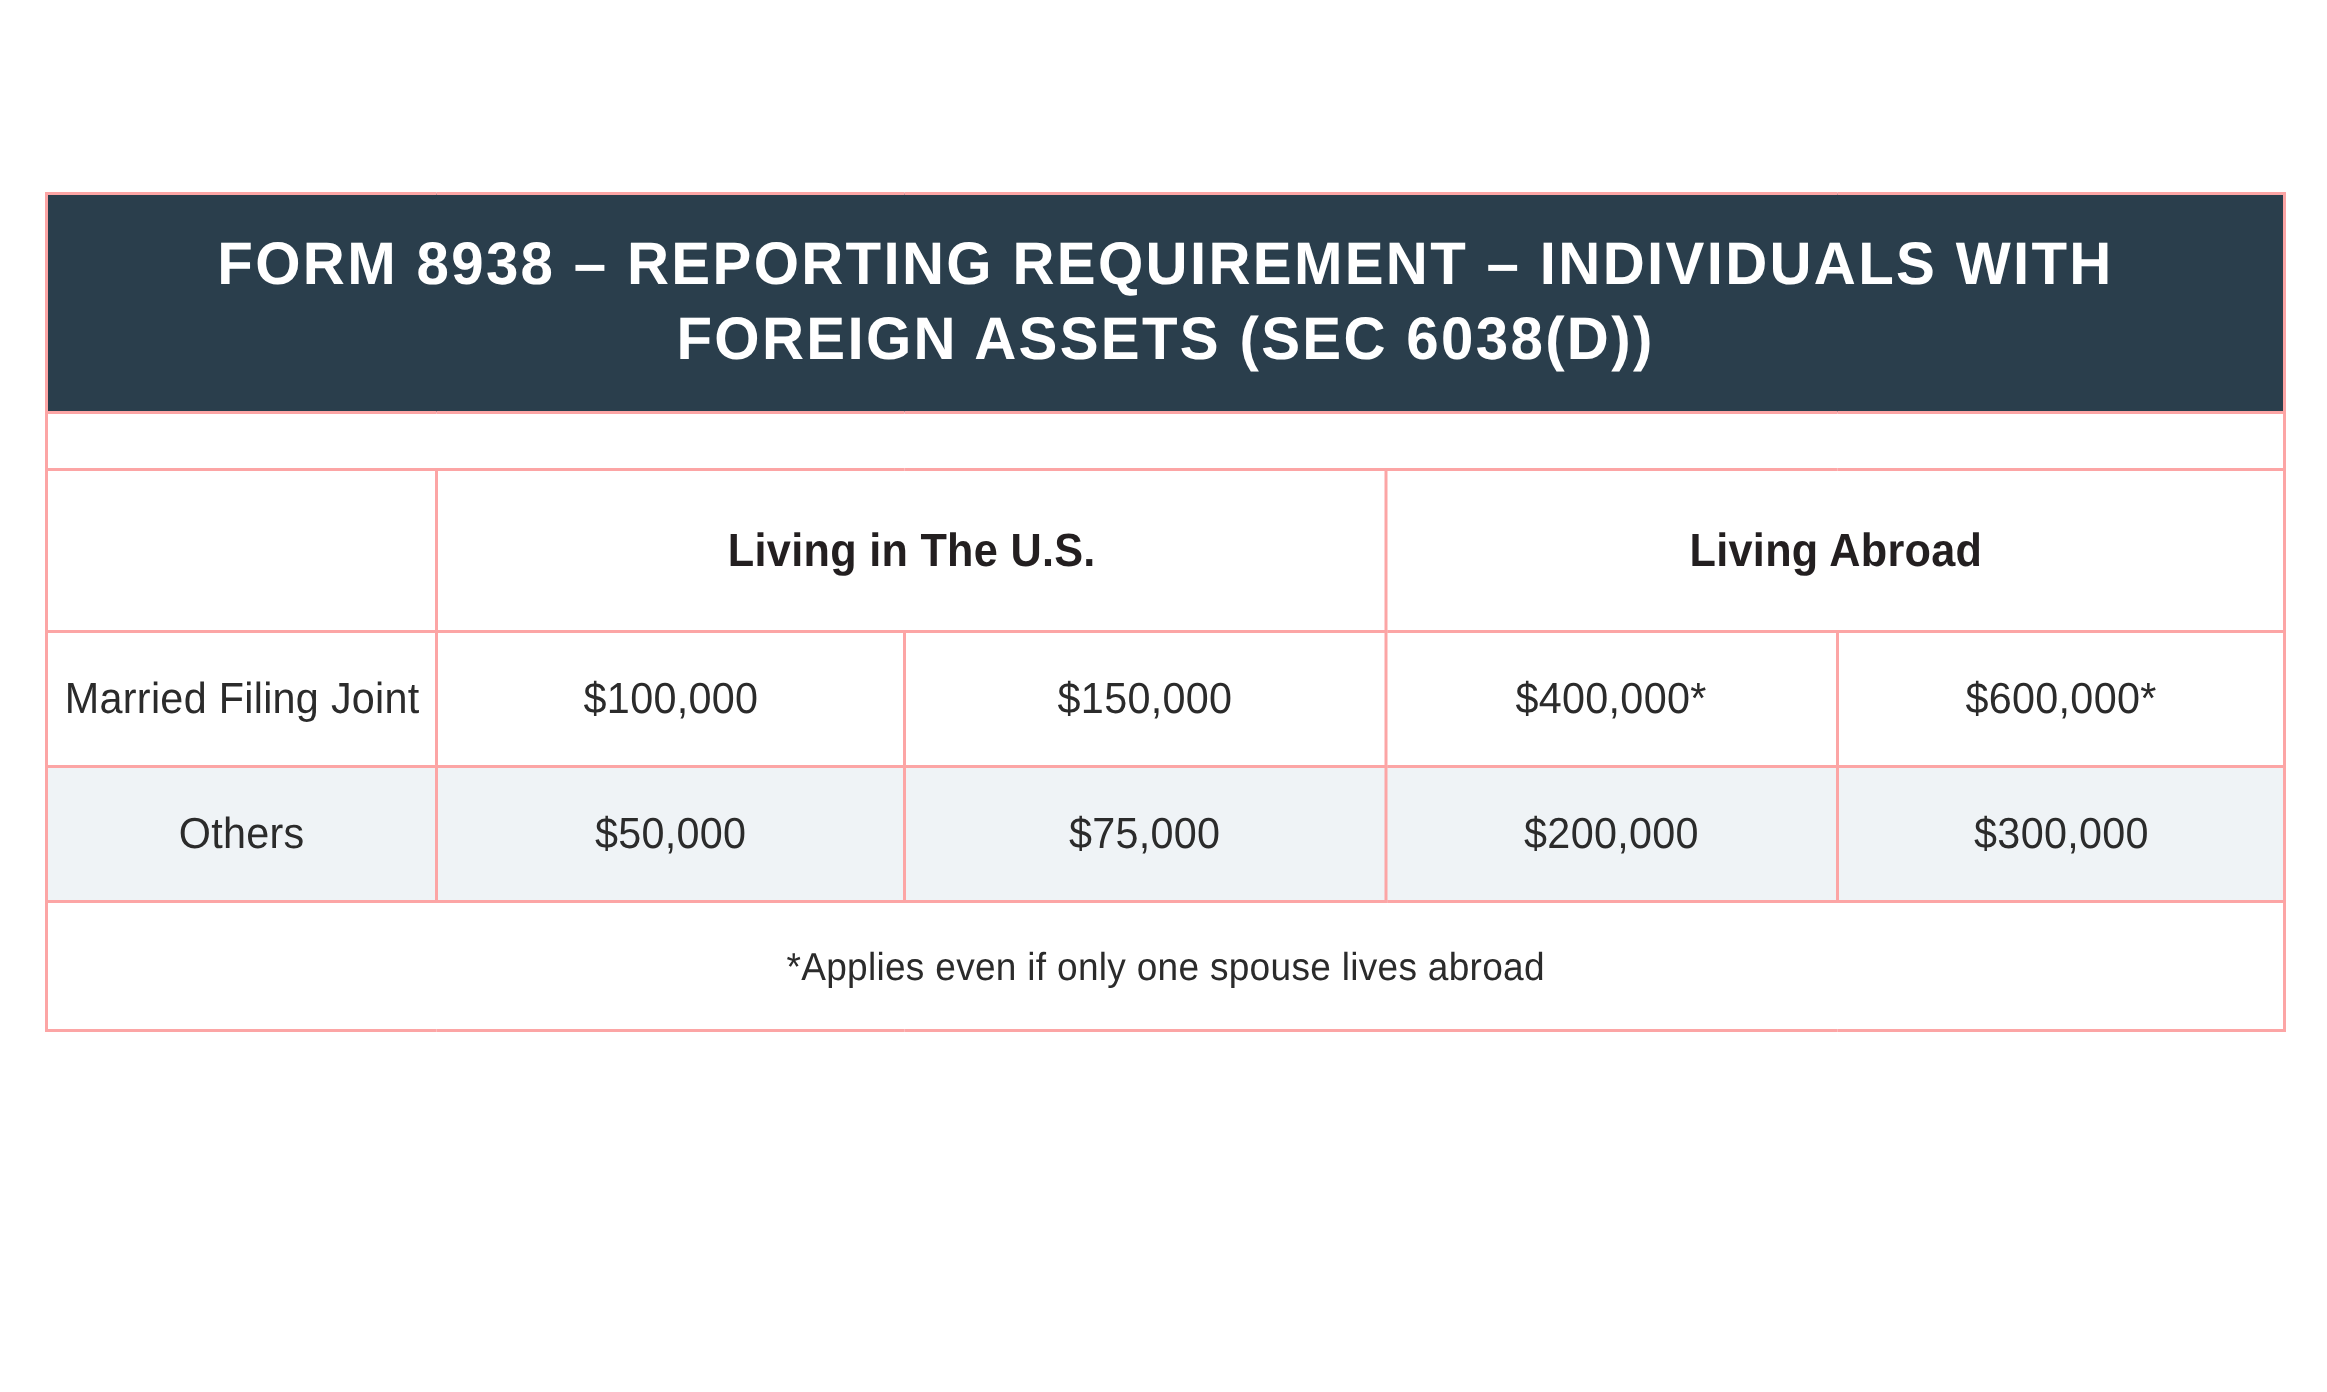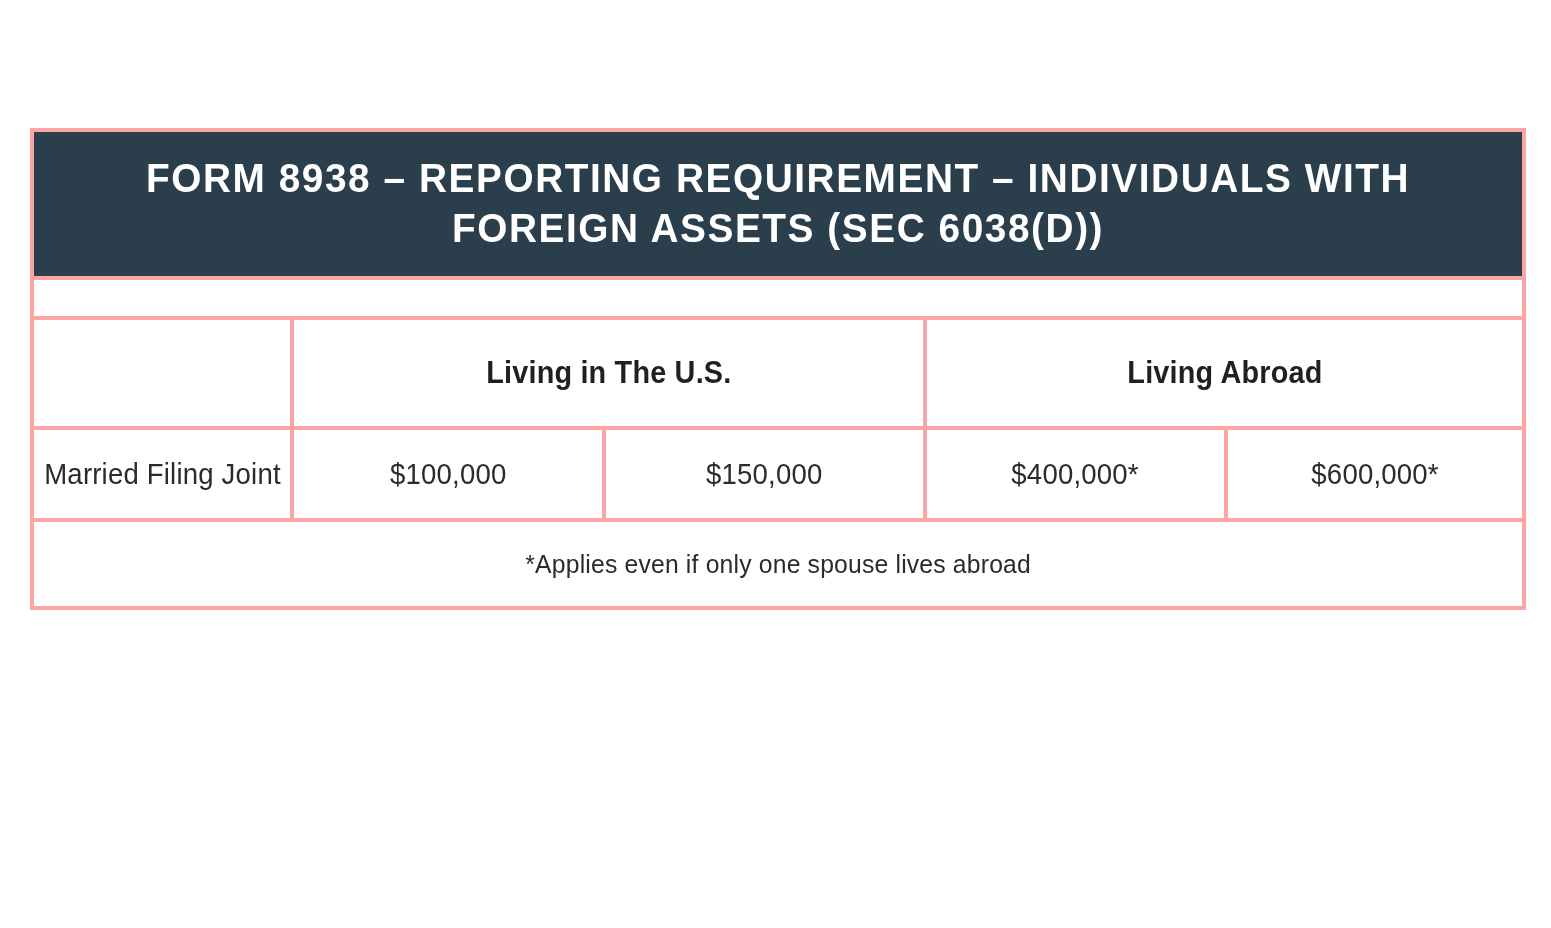--- a/index.html
+++ b/index.html
@@ -22,21 +22,21 @@
     width: 1492px;
   }
 
   table.req-table {
     width: 1492px;
     border-collapse: collapse;
     table-layout: fixed;
   }
 
   table.req-table td {
-    border: 4px solid #fca5a5;
+    border: 2px solid #fca5a5;
     padding: 0;
     vertical-align: middle;
     text-align: center;
   }
 
   
   td.title-cell {
     background: #2a3e4c;
     border: 2px solid #ccd5dd;
     height: 144px;
@@ -173,20 +173,37 @@
           <span class="cell-text">$150,000</span>
         </td>
         <td>
           <span class="cell-text">$400,000*</span>
         </td>
         <td>
           <span class="cell-text">$600,000*</span>
         </td>
       </tr>
 
+      <tr class="data-row row-tint">
+        <td>
+          <span class="cell-text">Others</span>
+        </td>
+        <td>
+          <span class="cell-text">$50,000</span>
+        </td>
+        <td>
+          <span class="cell-text">$75,000</span>
+        </td>
+        <td>
+          <span class="cell-text">$200,000</span>
+        </td>
+        <td>
+          <span class="cell-text">$300,000</span>
+        </td>
+      </tr>
 
       <tr class="note-row">
         <td colspan="5">
           <span class="note-text">*Applies even if only one spouse lives abroad</span>
         </td>
       </tr>
 
     </tbody>
   </table>
 </div>

